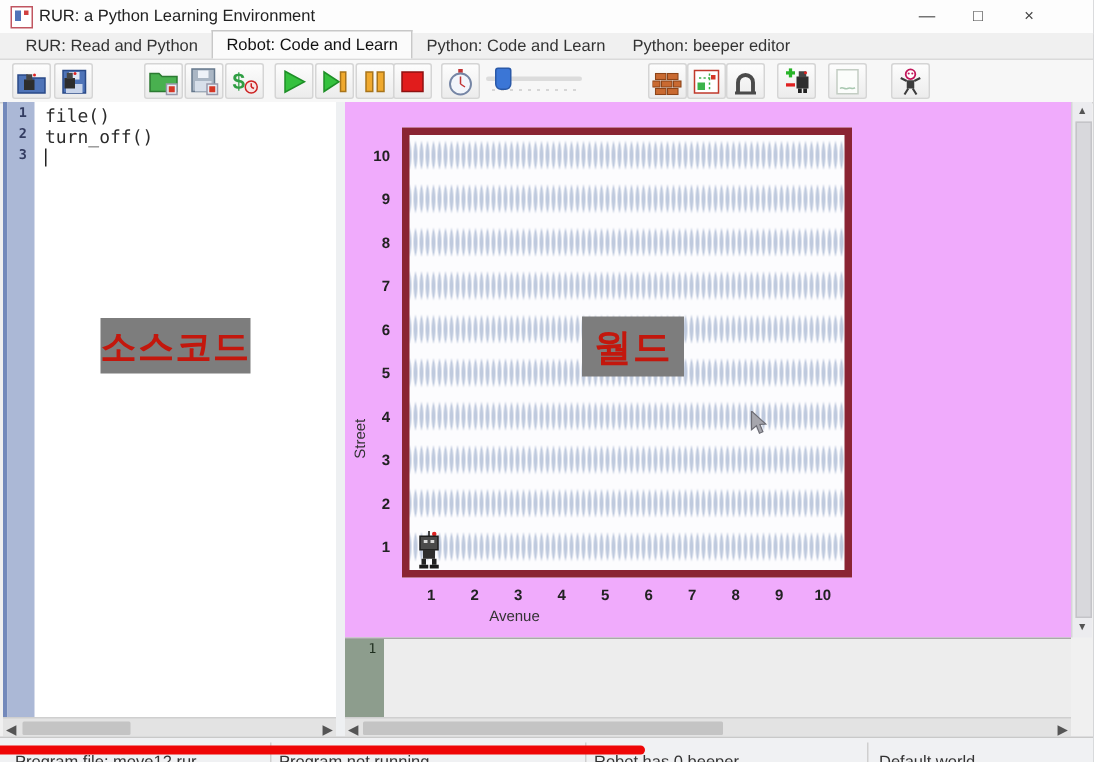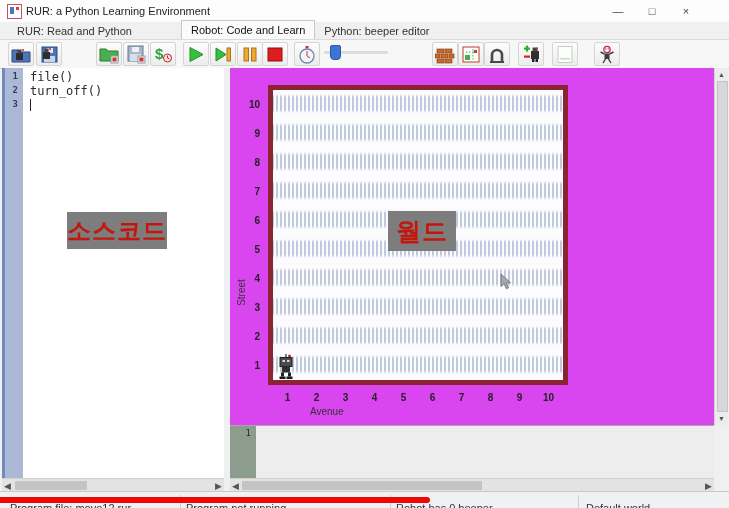--- a/index.html
+++ b/index.html
@@ -10,21 +10,21 @@
   .titlebar{position:absolute;left:0;top:0;width:729px;height:22px;background:#fdfdfd;border-bottom:1px solid #e3e3e3;}
   .app-icon{position:absolute;left:7px;top:4px;width:13px;height:13px;background:#fff;border:1px solid #c05560;}
   .app-icon i{position:absolute;left:2px;top:2px;width:4px;height:7px;background:#4f74b8;}
   .app-icon b{position:absolute;right:2px;top:2px;width:3px;height:3px;background:#d04040;}
   .title-text{position:absolute;left:26px;top:5px;font-size:11px;color:#222;}
   .win-controls{position:absolute;right:26px;top:0;height:22px;display:flex;}
   .win-btn{width:34px;height:22px;display:flex;align-items:center;justify-content:center;font-size:11px;color:#444;}
   
   .tabbar{position:absolute;left:0;top:22px;width:729px;height:18px;background:#f0f0f0;border-bottom:1px solid #dadada;display:flex;align-items:flex-end;padding-left:8px;box-sizing:border-box;}
   .tab{height:16px;padding:0 9px;font-size:11px;color:#333;display:flex;align-items:center;white-space:nowrap;}
-  .tab.active{height:18px;background:#fbfbfb;border:1px solid #c8c8c8;border-bottom:none;color:#111;margin-left:40px;}
+  .tab.active{height:18px;background:#fbfbfb;border:1px solid #c8c8c8;border-bottom:none;color:#111;}
   
   .toolbar{position:absolute;left:0;top:40px;width:729px;height:28px;background:#f7f7f7;border-bottom:1px solid #d2d2d2;}
   .tb{position:absolute;top:2px;width:26px;height:24px;background:linear-gradient(#fdfdfd,#ececec);border:1px solid #d5d5d5;border-radius:2px;display:flex;align-items:center;justify-content:center;box-sizing:border-box;}
   .tb svg{width:20px;height:19px;}
   .tb-slider{position:absolute;top:2px;left:320px;width:72px;height:24px;}
   .sl-track{position:absolute;left:4px;top:9px;width:64px;height:3px;background:#dcdcdc;border-radius:2px;}
   .sl-dots{position:absolute;left:6px;top:17px;width:60px;height:2px;
            background-image:radial-gradient(#b5b5b5 0.8px,transparent 1px);background-size:6px 2px;}
   .sl-thumb{position:absolute;left:10px;top:3px;width:9px;height:13px;background:#3b76d6;border:1px solid #2a59a8;border-radius:2px 2px 4px 4px;}
   
@@ -35,30 +35,30 @@
   .gutter-nums span{display:block;height:14px;text-align:right;padding-right:3px;font:bold 9px "DejaVu Sans Mono",monospace;color:#333c61;}
   .code-col{position:absolute;left:28px;top:2px;}
   .code-col span{display:block;height:14px;font:12px "DejaVu Sans Mono",monospace;color:#2b2b2b;white-space:pre;}
   .caret{position:absolute;left:28px;top:31px;width:1px;height:12px;background:#222;}
   .ann{position:absolute;background:#7d7d7d;display:flex;align-items:center;justify-content:center;
        color:#c3170d;font-weight:bold;font-size:24px;letter-spacing:1px;}
   .ann-src{left:65px;top:144px;width:100px;height:37px;}
   
   .splitter{position:absolute;left:224px;top:68px;width:6px;height:423px;background:#eef0f2;}
   
-  .world-panel{position:absolute;left:230px;top:68px;width:484px;height:357px;background:#d946ef;overflow:hidden;}
+  .world-panel{position:absolute;left:230px;top:68px;width:484px;height:357px;background:#f0abfc;overflow:hidden;}
   .world-border{position:absolute;left:38px;top:17px;width:290px;height:290px;border:5px solid #8a2433;background-color:#fcfcfe;
      background-image:radial-gradient(#bfcade 1px,transparent 1.4px),radial-gradient(#bfcade 1px,transparent 1.4px);
      background-size:29px 4px,4px 29px;background-position:28px 2px,2px 28px;}
   .street-nums{position:absolute;left:4px;top:22px;width:30px;height:290px;display:flex;flex-direction:column;}
   .street-nums span{height:29px;display:flex;align-items:center;justify-content:flex-end;padding-right:4px;font-size:10px;font-weight:bold;color:#222;}
   .avenue-nums{position:absolute;left:43px;top:324px;width:290px;display:flex;}
   .avenue-nums span{width:29px;text-align:center;font-size:10px;font-weight:bold;color:#222;}
   .street-label{position:absolute;left:-9px;top:219px;width:40px;text-align:center;font-size:10px;color:#333;transform:rotate(-90deg);}
-  .avenue-label{position:absolute;left:80px;top:338px;width:66px;text-align:left;font-size:10px;color:#333;}
+  .avenue-label{position:absolute;left:80px;top:338px;width:66px;text-align:center;font-size:10px;color:#333;}
   .robot{position:absolute;left:46px;top:286px;width:20px;height:26px;}
   .mouse-cursor{position:absolute;left:270px;top:206px;width:12px;height:17px;}
   .ann-world{left:158px;top:143px;width:68px;height:40px;font-size:25px;}
   
   .hscroll{position:absolute;height:13px;background:#e3e3e3;border-top:1px solid #cfcfcf;box-sizing:border-box;}
   .hs-left{left:2px;top:478px;width:222px;}
   .hs-right{left:230px;top:478px;width:484px;}
   .hscroll .arrow{position:absolute;top:1px;width:11px;height:11px;font-size:9px;color:#555;display:flex;align-items:center;justify-content:center;}
   .hscroll .a-l{left:0;} .hscroll .a-r{right:0;}
   .hscroll .thumb{position:absolute;top:2px;height:9px;background:#c4c4c4;border-radius:1px;}
@@ -96,20 +96,21 @@
     <div class="win-controls">
       <span class="win-btn">—</span>
       <span class="win-btn">□</span>
       <span class="win-btn">×</span>
     </div>
   </div>
 
   <div class="tabbar">
     <div class="tab">RUR: Read and Python</div>
     <div class="tab active">Robot: Code and Learn</div>
+    <div class="tab">Python: Code and Learn</div>
     <div class="tab">Python: beeper editor</div>
   </div>
 
   <div class="toolbar">
     <div class="tb" style="left:8px">
       <svg viewBox="0 0 20 19">
           <path d="M1 5h6l2 2h10v10H1z" fill="#4f74b8" stroke="#2a4a88"></path>
           <rect x="5" y="8" width="7" height="7" fill="#2d2d2d"></rect>
           <rect x="6.5" y="4.5" width="4" height="4" fill="#454545"></rect>
           <circle cx="12" cy="5" r="1" fill="#d22"></circle>

